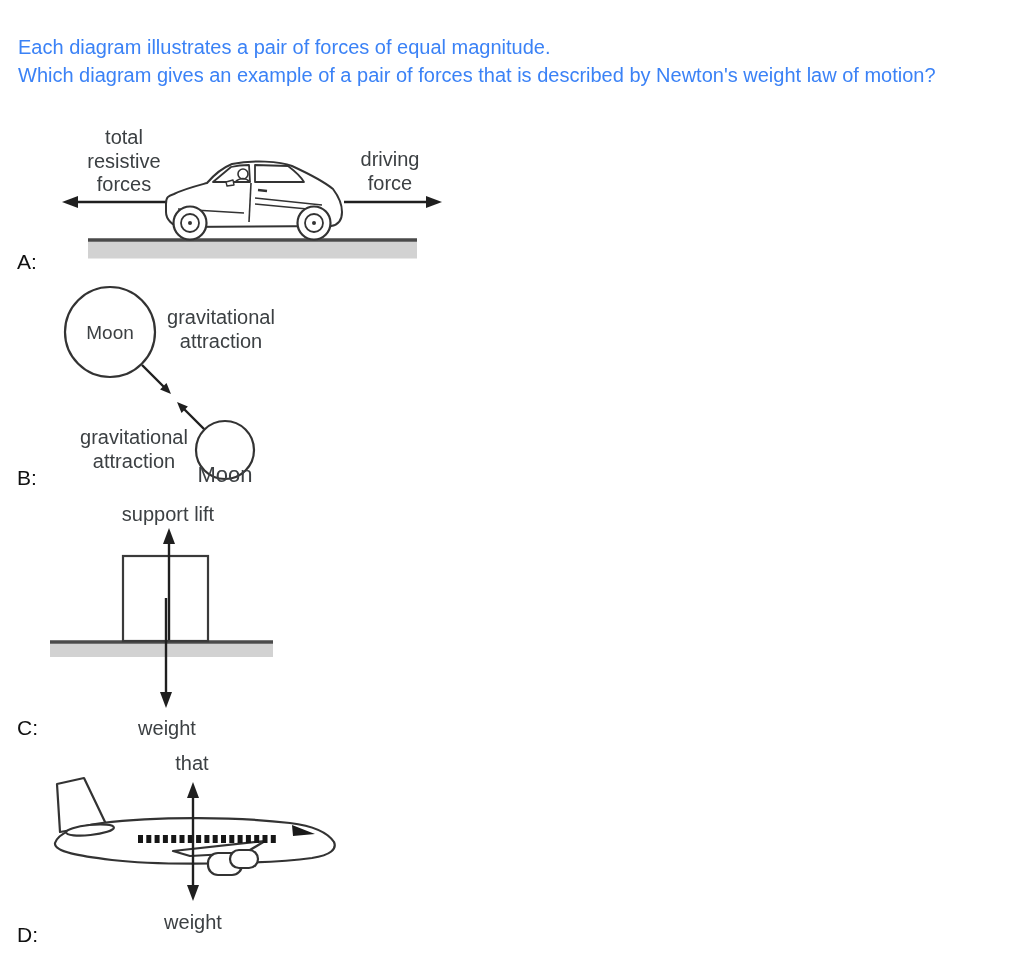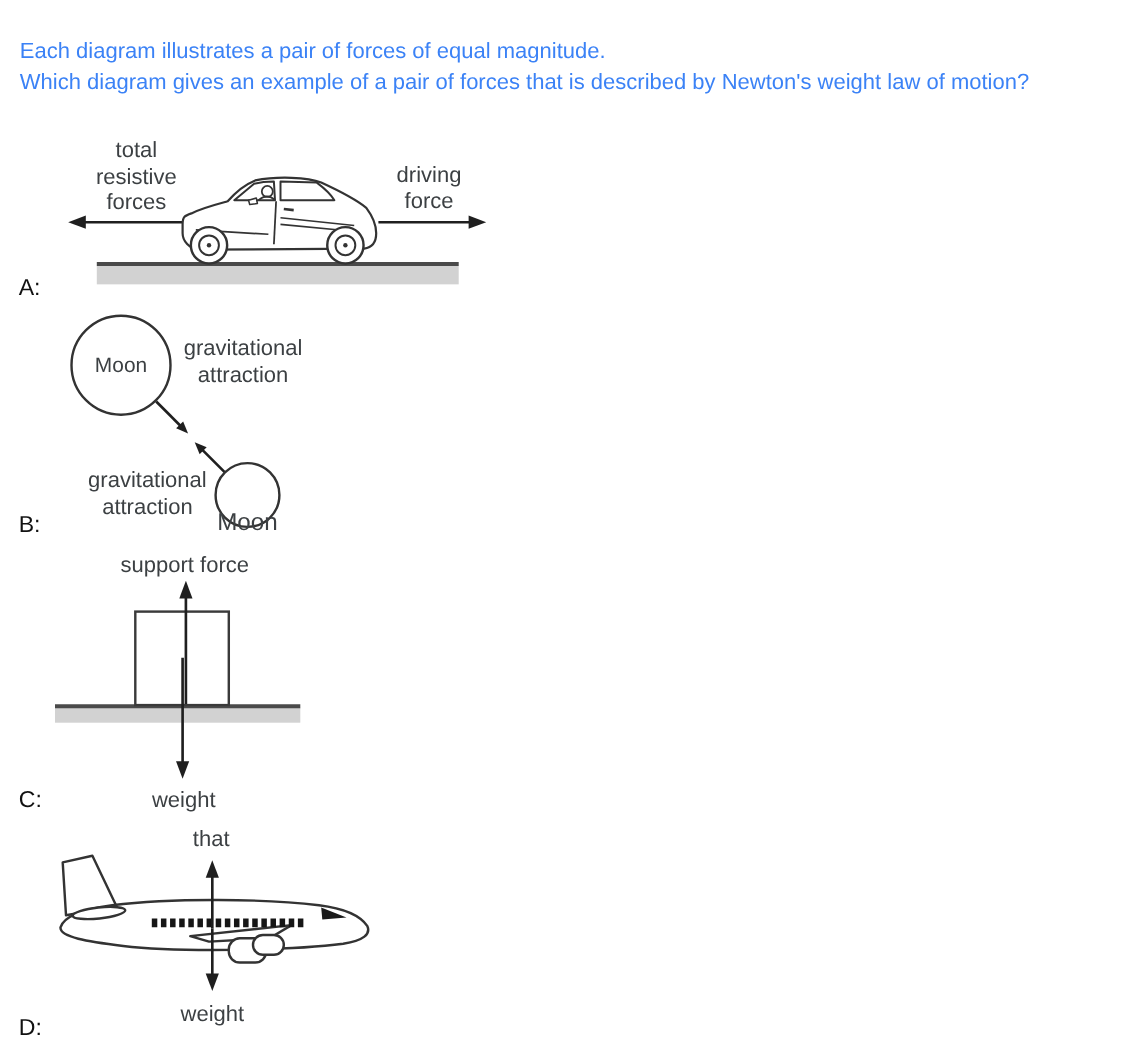--- a/index.html
+++ b/index.html
@@ -109,21 +109,21 @@
     <rect x="83" y="61" width="85" height="85" fill="#ffffff" stroke="#3a3a3a" stroke-width="2.2"></rect>
     <g stroke="#1f1f1f" fill="#1f1f1f">
       <line x1="129" y1="145" x2="129" y2="45" stroke-width="2.4"></line>
       <polygon points="129,33 123,49 135,49" stroke="none"></polygon>
     </g>
     <g stroke="#1f1f1f" fill="#1f1f1f">
       <line x1="126" y1="103" x2="126" y2="199" stroke-width="2.4"></line>
       <polygon points="126,213 120,197 132,197" stroke="none"></polygon>
     </g>
   </svg>
-  <div class="flabel nowrap" style="left:103px;top:503px;width:130px">support force</div>
+  <div class="flabel nowrap" style="left:103px;top:503px;width:130px">support lift</div>
   <div class="flabel" style="left:127px;top:717px;width:80px">weight</div>
   <div class="opt-letter" style="top:716px">C:</div>
 
   <svg class="diag-svg" style="left:40px;top:750px" width="330" height="160" viewBox="0 0 330 160">
     <g stroke="#333333" stroke-width="2.2" fill="#ffffff" stroke-linejoin="round">
 
       <path d="M20,82 L17,34 L44,28 L66,74 Z"></path>
 
       <path d="M15,93 C18,84 32,77 62,73 C118,66 200,67 250,73 C274,76 288,83 294,92 C297,99 291,105 272,108 C226,114 122,116 72,110 C40,106 14,102 15,93 Z"></path>
 

